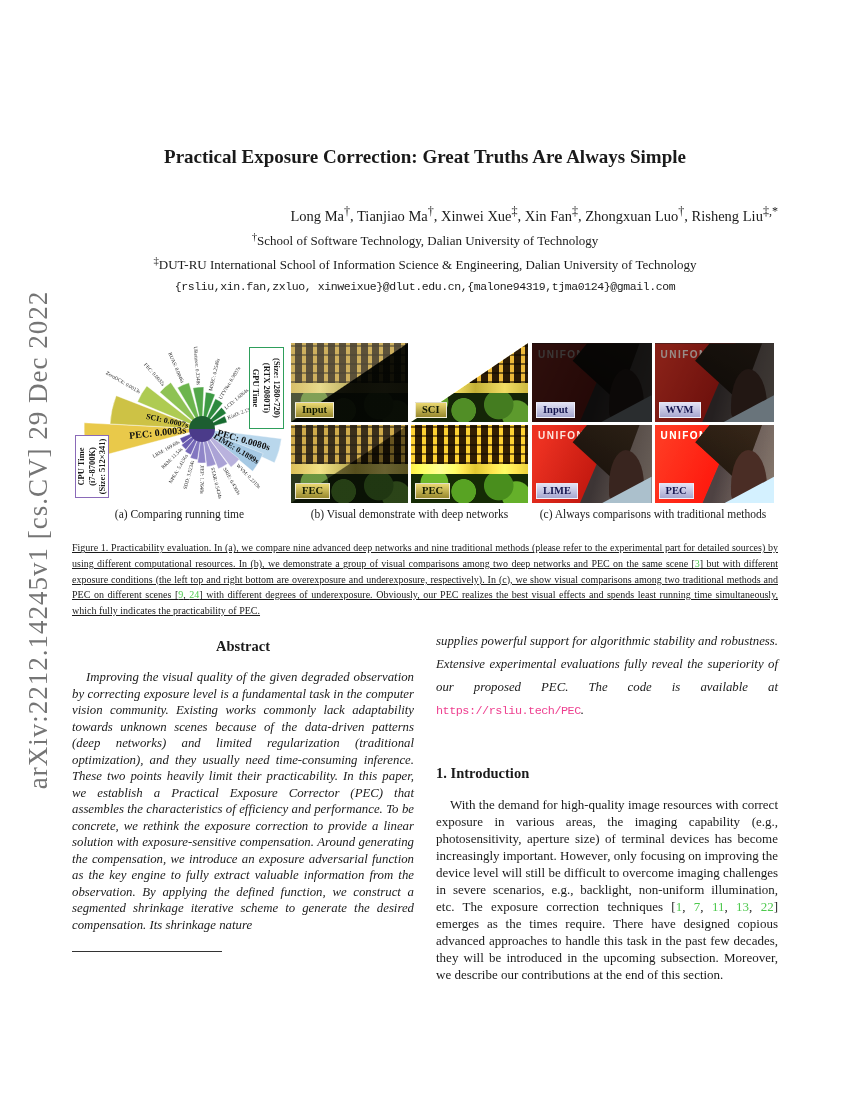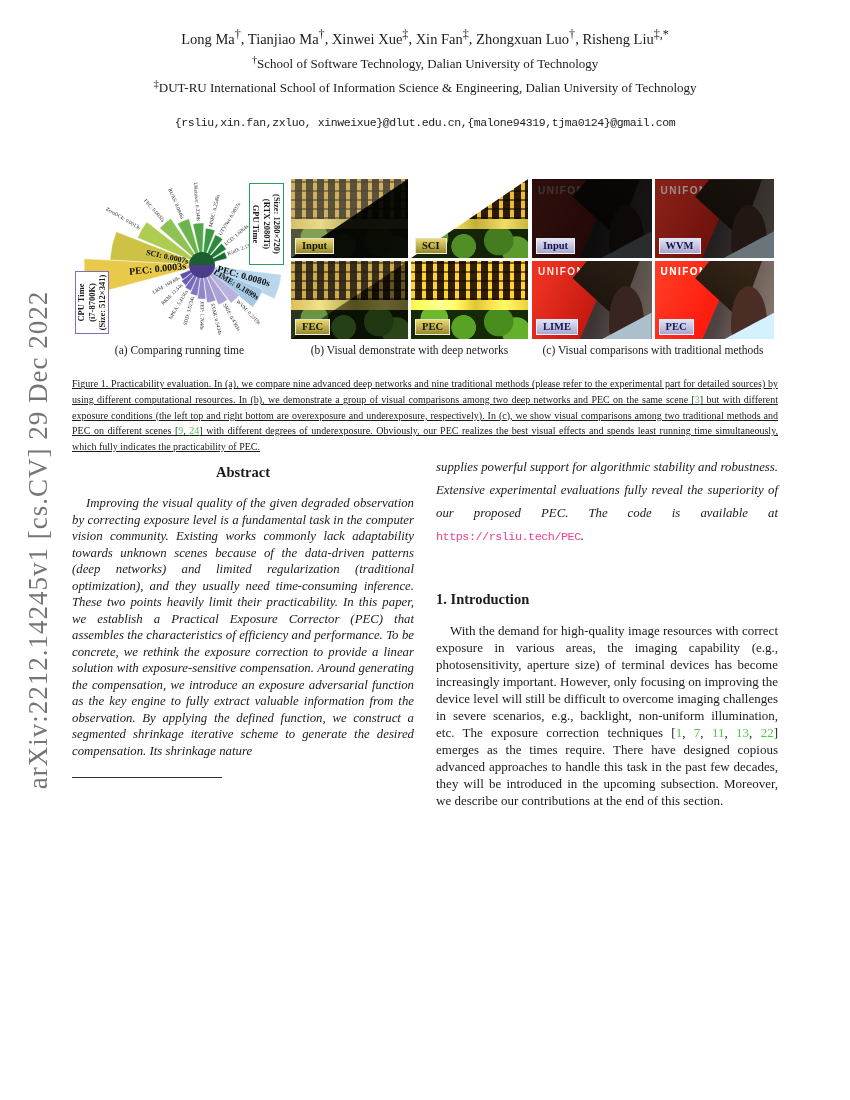--- a/index.html
+++ b/index.html
@@ -8,25 +8,25 @@
     background:#ffffff;color:#1a1a1a;
     font-family:"Liberation Serif","DejaVu Serif",serif;
   }
   .watermark{
     position:absolute;left:38px;top:540px;
     transform:translate(-50%,-50%) rotate(-90deg);
     white-space:nowrap;font-size:27px;color:#757575;letter-spacing:1px;
   }
   .content{position:absolute;left:72px;top:0;width:706px;}
   .title{margin-top:146px;text-align:center;font-size:19px;font-weight:bold;}
-  .authors{margin-top:27px;text-align:center;font-size:14.5px;}
+  .authors{margin-top:36px;text-align:right;font-size:14.5px;}
   .au:not(:last-child)::after{content:", ";}
   .affil{text-align:center;font-size:13px;margin-top:5px;}
   .emails{
-    text-align:center;margin-top:20px;font-size:11.5px;letter-spacing:-0.4px;
+    text-align:center;margin-top:7px;font-size:11.5px;letter-spacing:-0.4px;
     font-family:"Liberation Mono","DejaVu Sans Mono",monospace;
   }
   
   .figure-row{margin-top:50px;display:flex;gap:4px;height:160px;}
   .panel-a{position:relative;width:215px;height:160px;}
   .panel-b{width:237px;height:160px;}
   .panel-c{width:242px;height:160px;}
   .grid2{display:grid;grid-template-columns:1fr 1fr;grid-template-rows:1fr 1fr;gap:3px;width:100%;height:100%;}
   .photo{position:relative;overflow:hidden;background:#000;}
   .scene{position:absolute;inset:0;}
@@ -82,40 +82,41 @@
   .vbox-cpu .vbox-inner{width:63px;height:34px;
     transform-origin:0 0;transform:rotate(-90deg) translateX(-63px);}
   
   .subcaps{display:flex;gap:4px;margin-top:5px;font-size:11.5px;}
   .subcaps span{display:block;text-align:center;}
   .sub-a{width:215px;} .sub-b{width:237px;} .sub-c{width:242px;}
   
   .figcaption{margin-top:20px;font-size:10px;line-height:15.6px;text-align:justify;text-decoration:underline;}
   .cite{color:#4ec94e;}
   
-  .cols{margin-top:2px;display:flex;gap:22px;justify-content:space-between;}
+  .cols{margin-top:12px;display:flex;gap:22px;justify-content:space-between;}
   .col{width:342px;}
   .abstract-heading{text-align:center;font-weight:bold;font-size:14.5px;margin:8px 0 14px 0;}
   .abs-text{font-style:italic;font-size:12.8px;line-height:16.5px;text-align:justify;text-indent:14px;}
   .abs-cont{font-style:italic;font-size:12.8px;line-height:23px;text-align:justify;}
   .code-link{font-style:normal;font-family:"Liberation Mono","DejaVu Sans Mono",monospace;
     font-size:11.8px;color:#ee3f8f;text-decoration:none;letter-spacing:-0.5px;}
   .fnrule{width:150px;border-top:1px solid #333;margin-top:18px;}
   .fn{font-size:10.5px;margin-top:3px;}
   .intro-heading{font-weight:bold;font-size:14.5px;margin:42px 0 14px 0;}
   .intro-text{font-size:13px;line-height:17px;text-align:justify;text-indent:14px;}
   svg text{font-family:"Liberation Serif","DejaVu Serif",serif;}
 </style>
 </head>
 <body>
 
 <div class="watermark">arXiv:2212.14245v1  [cs.CV]  29 Dec 2022</div>
 
 <div class="content">
 
+  <div class="title">Practical Exposure Correction: Great Truths Are Always Simple</div>
 
   <div class="authors">
     <span class="au"><span>Long Ma</span><sup>†</sup></span><span class="au"><span>Tianjiao Ma</span><sup>†</sup></span><span class="au"><span>Xinwei Xue</span><sup>‡</sup></span><span class="au"><span>Xin Fan</span><sup>‡</sup></span><span class="au"><span>Zhongxuan Luo</span><sup>†</sup></span><span class="au"><span>Risheng Liu</span><sup>‡,*</sup></span>
   </div>
 
   <div class="affil"><sup>†</sup><span>School of Software Technology, Dalian University of Technology</span></div>
   <div class="affil"><sup>‡</sup><span>DUT-RU International School of Information Science &amp; Engineering, Dalian University of Technology</span></div>
 
   <div class="emails">{rsliu,xin.fan,zxluo, xinweixue}@dlut.edu.cn,{malone94319,tjma0124}@gmail.com</div>
 
@@ -272,21 +273,21 @@
             </div>
           <span class="chip chip-c">PEC</span>
         </div>
       </div>
     </div>
   </div>
 
   <div class="subcaps">
     <span class="sub-a">(a) Comparing running time</span>
     <span class="sub-b">(b) Visual demonstrate with deep networks</span>
-    <span class="sub-c">(c) Visual comparisons with traditional methods</span>
+    <span class="sub-c">(c) Always comparisons with traditional methods</span>
   </div>
 
   <div class="figcaption"><span>Figure 1.  Practicability evaluation.  In (a), we compare nine advanced deep networks and nine traditional methods (please refer to the experimental part for detailed sources) by using different computational resources. In (b), we demonstrate a group of visual comparisons among two deep networks and PEC on the same scene [</span><span class="cite">3</span><span>] but with different exposure conditions (the left top and right bottom are overexposure and underexposure, respectively). In (c), we show visual comparisons among two traditional methods and PEC on different scenes [</span><span class="cite">9</span><span>, </span><span class="cite">24</span><span>] with different degrees of underexposure. Obviously, our PEC realizes the best visual effects and spends least running time simultaneously, which fully indicates the practicability of PEC.</span></div>
 
   <div class="cols">
     <div class="col">
       <div class="abstract-heading">Abstract</div>
       <div class="abs-text">Improving the visual quality of the given degraded observation by correcting exposure level is a fundamental task in the computer vision community. Existing works commonly lack adaptability towards unknown scenes because of the data-driven patterns (deep networks) and limited regularization (traditional optimization), and they usually need time-consuming inference. These two points heavily limit their practicability. In this paper, we establish a Practical Exposure Corrector (PEC) that assembles the characteristics of efficiency and performance. To be concrete, we rethink the exposure correction to provide a linear solution with exposure-sensitive compensation. Around generating the compensation, we introduce an exposure adversarial function as the key engine to fully extract valuable information from the observation. By applying the defined function, we construct a segmented shrinkage iterative scheme to generate the desired compensation. Its shrinkage nature</div>
       <div class="fnrule"></div>
     </div>

